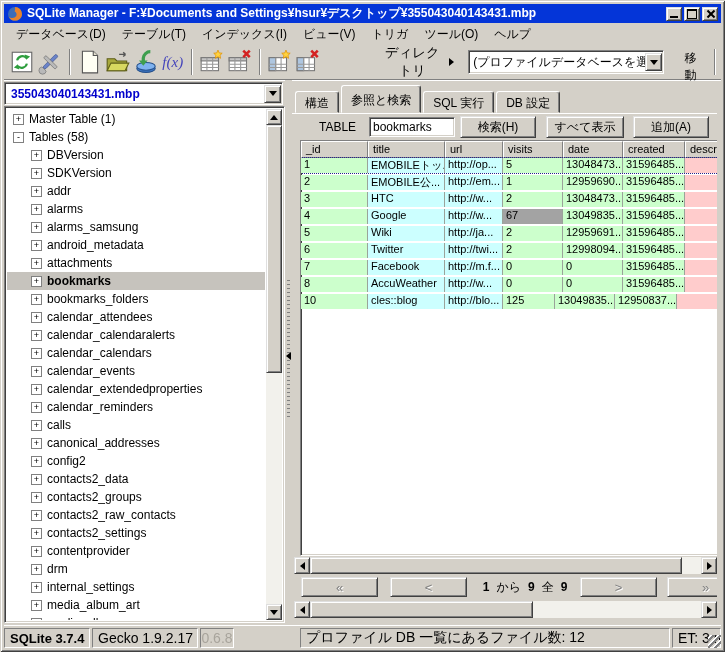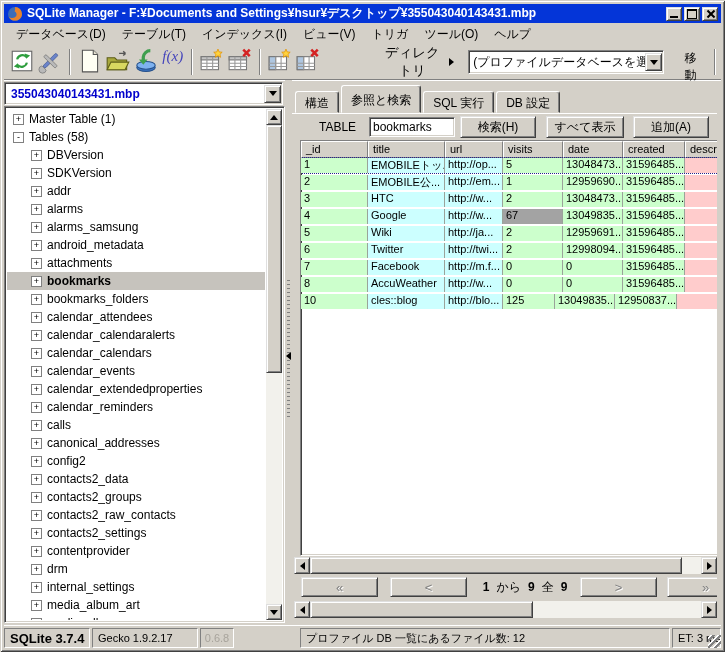--- a/index.html
+++ b/index.html
@@ -22,21 +22,21 @@
   .glyph-max{width:8px;height:7px;border:1px solid #000;border-top-width:2px;}
   .glyph-close{position:relative;width:9px;height:9px;}
   .glyph-close:before,.glyph-close:after{content:"";position:absolute;left:4px;top:0;width:2px;height:10px;background:#000;}
   .glyph-close:before{transform:rotate(45deg);}
   .glyph-close:after{transform:rotate(-45deg);}
 
   .menubar{position:absolute;left:4px;top:23px;width:717px;height:22px;display:flex;align-items:center;padding-left:4px;box-sizing:border-box;}
   .menu-item{padding:3px 8px;white-space:nowrap;}
 
   .toolbar{position:absolute;left:4px;top:45px;width:717px;height:35px;display:flex;align-items:center;padding-left:4px;box-sizing:border-box;border-bottom:1px solid #808080;box-shadow:0 1px 0 #fff;}
-  .tbtn{width:32px;height:30px;background:transparent;border:1px solid transparent;display:flex;align-items:flex-start;justify-content:center;padding:0;}
+  .tbtn{width:32px;height:30px;background:transparent;border:1px solid transparent;display:flex;align-items:center;justify-content:center;padding:0;}
   .tsep{width:0;height:26px;border-left:1px solid #808080;border-right:1px solid #fff;margin:0 5px;}
   .fx{font-family:"Liberation Serif","DejaVu Serif",serif;font-style:italic;font-size:15px;color:#4444BB;}
   .dir-btn{display:flex;align-items:center;gap:6px;height:24px;padding:0 8px;margin-left:52px;background:transparent;border:none;}
   .profile-combo{width:194px;height:22px;display:flex;align-items:center;margin-left:6px;}
   .cb-text{flex:1;padding:0 4px;white-space:nowrap;overflow:hidden;font-size:12px;}
   .cb-btn{width:17px;height:18px;display:flex;align-items:center;justify-content:center;flex:none;padding:0;margin-right:1px;}
   .go-btn{height:24px;padding:0 9px;margin-left:8px;background:transparent;border:none;font-size:12px;}
 
   .db-combo{position:absolute;left:4px;top:82px;width:277px;height:21px;display:flex;align-items:center;}
   .db-text{color:#0000CC;font-weight:bold;padding-left:6px;flex:1;white-space:nowrap;overflow:hidden;}
@@ -82,21 +82,21 @@
   .hscroll.one .hthumb{left:16px;width:372px;}
   .hscroll.two .hthumb{left:16px;width:223px;}
 
   .pager{position:absolute;left:0;top:498px;width:100%;height:22px;}
   .pg-btn{position:absolute;top:0;height:20px;box-sizing:border-box;color:#808080;text-shadow:1px 1px 0 #fff;font-size:13px;padding:0;}
   .pg-first{left:9px;width:77px;} .pg-prev{left:98px;width:77px;} .pg-next{left:288px;width:77px;} .pg-last{left:375px;width:77px;}
   .pager-info{position:absolute;left:178px;top:0;width:110px;height:20px;display:flex;align-items:center;justify-content:center;gap:7px;}
   .pi-num{font-weight:bold;}
 
   .statusbar{position:absolute;left:4px;top:625px;width:717px;height:23px;display:flex;gap:2px;padding-top:2px;box-sizing:border-box;border-top:1px solid #fff;}
-  .status-panel{box-sizing:border-box;border:1px solid;border-color:#808080 #fff #fff #808080;display:flex;align-items:center;padding:0 5px;font-size:11px;white-space:nowrap;overflow:hidden;flex:none;}
+  .status-panel{box-sizing:border-box;border:1px solid;border-color:#808080 #fff #fff #808080;display:flex;align-items:center;padding:0 5px;font-size:14px;white-space:nowrap;overflow:hidden;flex:none;}
   .status-panel.bold{font-weight:bold;font-size:13px;}
   .status-panel.dim{color:#A8A49C;justify-content:center;}
   .status-panel.grow{flex:1;}
   .resize-grip{position:absolute;right:4px;bottom:4px;width:13px;height:13px;background:repeating-linear-gradient(135deg,transparent 0 2px,#fff 2px 3px,#808080 3px 5px);}
 </style>
 </head>
 <body>
 
 <div class="window">
 

